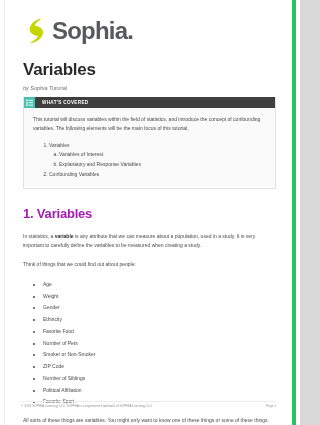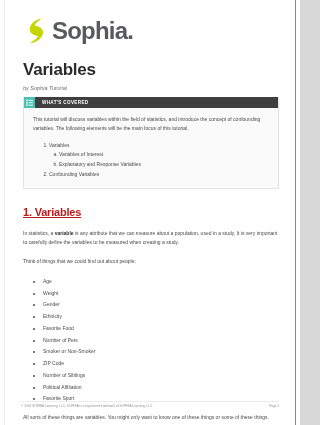--- a/index.html
+++ b/index.html
@@ -25,21 +25,21 @@
   .sheet {
     position: absolute;
     left: 4px;
     top: 0;
     width: 292px;
     height: 425px;
     background: #ffffff;
     box-sizing: border-box;
     padding: 12px 16px 0 16px;
     border-left: 1px solid #ededed;
-    border-right: 1px solid #22c55e;
+    border-right: 4px solid #22c55e;
   }
 
   
   .logo-row {
     display: flex;
     align-items: center;
     height: 30px;
     margin: 4px 0 14px 6px;
   }
   .logo-mark {
@@ -124,26 +124,25 @@
   }
   ol.wc-sub {
     margin: 0;
     padding-left: 10px;
     list-style-type: lower-alpha;
   }
   ol.wc-sub > li { line-height: 1.95; }
 
   
   .section-title {
-    font-size: 11px;
-    font-weight: bold;
-    color: #b91c1c;
+    font-size: 13px;
+    font-weight: bold;
+    color: #a21caf;
     margin: 17px 0 11px 2px;
     letter-spacing: -0.2px;
-    text-decoration: underline;
   }
   .body-para {
     font-size: 5px;
     line-height: 1.95;
     color: #4a4a4a;
     margin: 0 0 9px 2px;
   }
   .body-para b { color: #2e2e2e; }
 
   ul.bullets {

